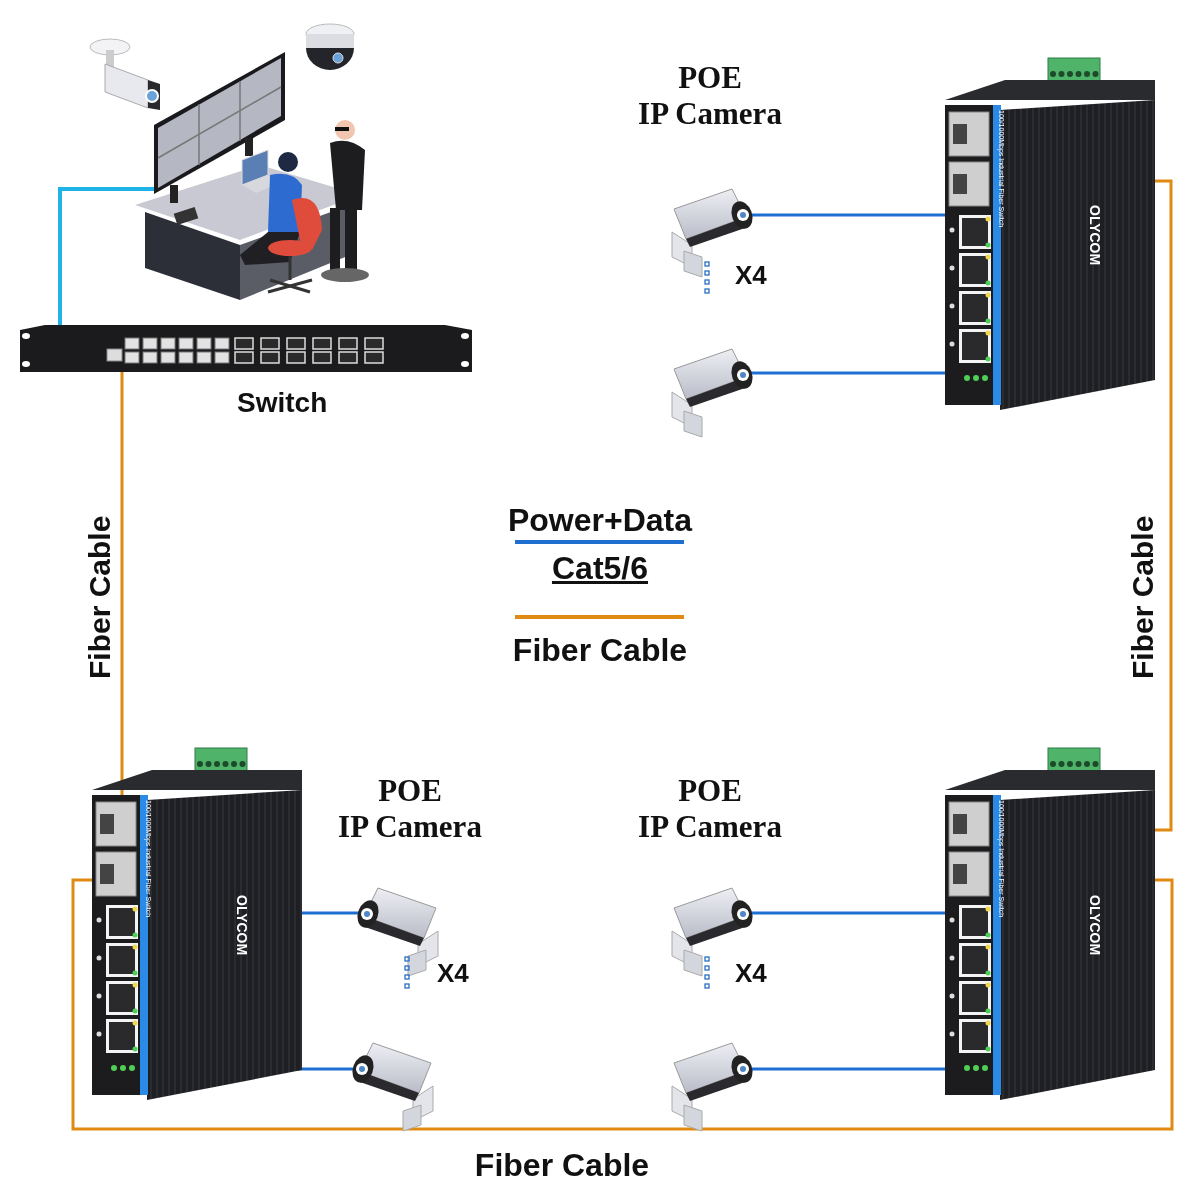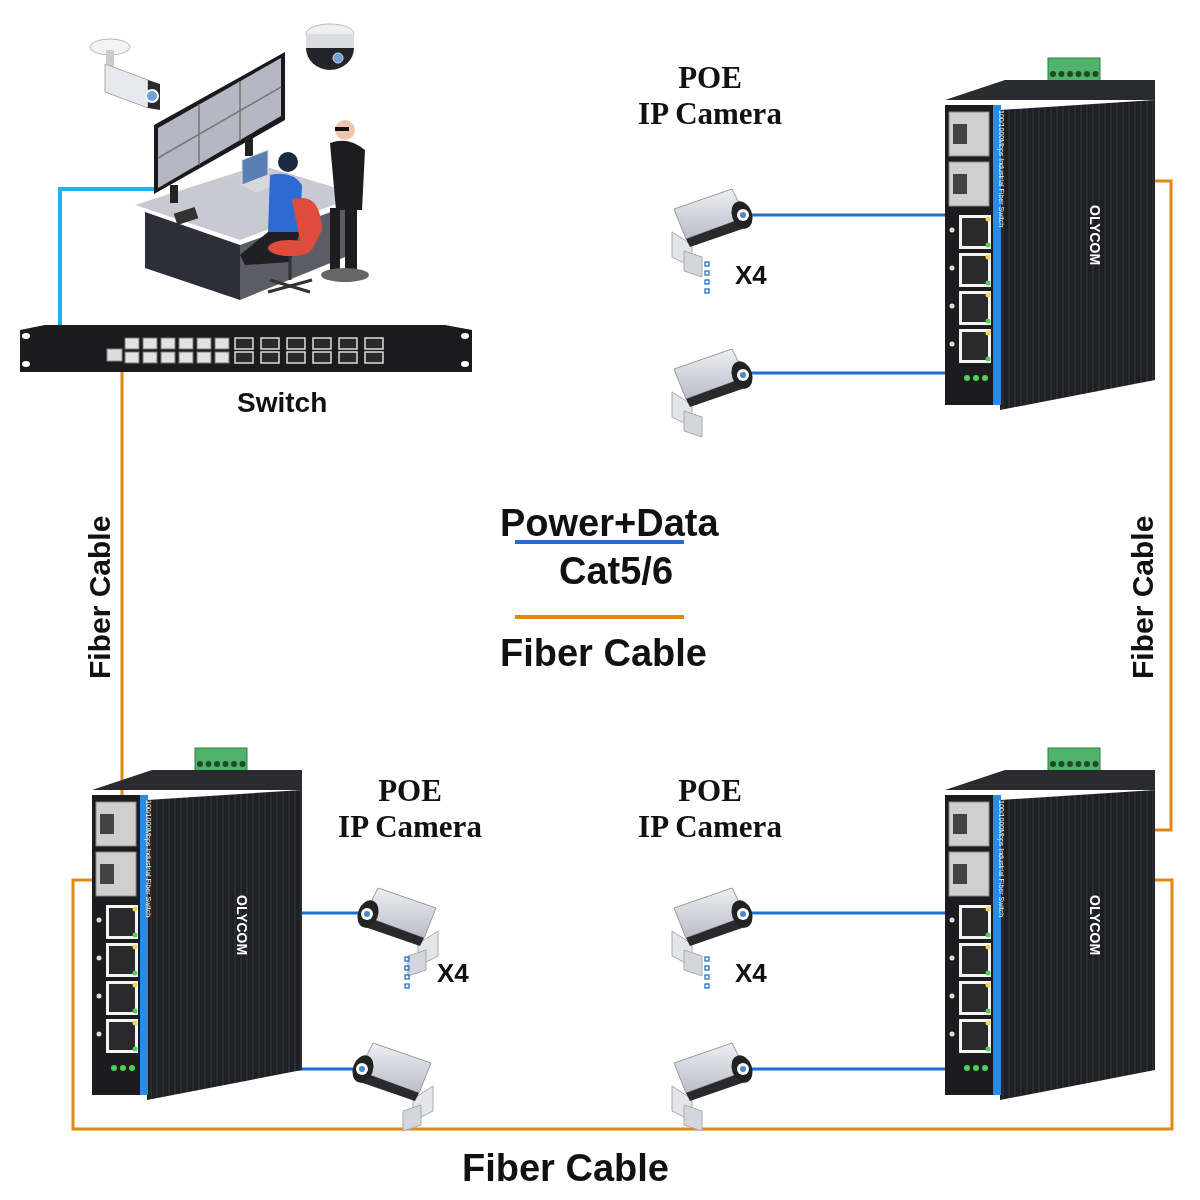--- a/index.html
+++ b/index.html
@@ -2,21 +2,21 @@
 <html><head>
 <meta charset="utf-8">
 <style>
   html, body { margin: 0; padding: 0; background: #ffffff; }
   body { width: 1200px; height: 1200px; position: relative; overflow: hidden; font-family: "Liberation Sans", sans-serif; }
   #diagram { position: absolute; left: 0; top: 0; width: 1200px; height: 1200px; }
   .lbl { position: absolute; font-family: "Liberation Sans", sans-serif; font-weight: bold; color: #111; text-align: center; white-space: nowrap; }
   .lbl-cam { font-size: 31px; line-height: 36px; width: 200px; font-family: Liberation Serif, serif; }
   .lbl-x4 { font-size: 26px; }
   .lbl-switch { font-size: 28px; }
-  .lbl-legend { font-size: 38px; width: 200px; }
+  .lbl-legend { font-size: 32px; width: 200px; }
   .lbl-vert { font-size: 30px; transform-origin: center center; }
 </style>
 </head>
 <body>
 
 <svg id="diagram" viewBox="0 0 1200 1200" xmlns="http://www.w3.org/2000/svg">
   <defs>
     <linearGradient id="camGrad" x1="0" y1="0" x2="0" y2="1">
       <stop offset="0" stop-color="#eeeff4"></stop>
       <stop offset="1" stop-color="#b9bcc8"></stop>
@@ -357,18 +357,18 @@
 
 <div class="lbl lbl-cam" style="left:610px; top:773px;">
   <div>POE</div>
   <div>IP Camera</div>
 </div>
 <div class="lbl lbl-x4" style="left:735px; top:958px;">X4</div>
 
 <div class="lbl lbl-switch" style="left:197px; top:387px;margin-left:40px;">Switch</div>
 
 <div class="lbl lbl-legend" style="left:500px; top:502px;">Power+Data</div>
-<div class="lbl lbl-legend" style="left:516px; top:550px;">Cat5/6</div>
+<div class="lbl lbl-legend" style="left:500px; top:550px;text-decoration:underline;">Cat5/6</div>
 <div class="lbl lbl-legend" style="left:500px; top:632px;">Fiber Cable</div>
 
 <div class="lbl lbl-vert" style="left:20px; top:582px; width:160px; transform: rotate(-90deg);">Fiber Cable</div>
 <div class="lbl lbl-vert" style="left:1063px; top:582px; width:160px; transform: rotate(-90deg);">Fiber Cable</div>
 <div class="lbl lbl-legend" style="left:462px; top:1147px;">Fiber Cable</div>
 
 </body></html>

